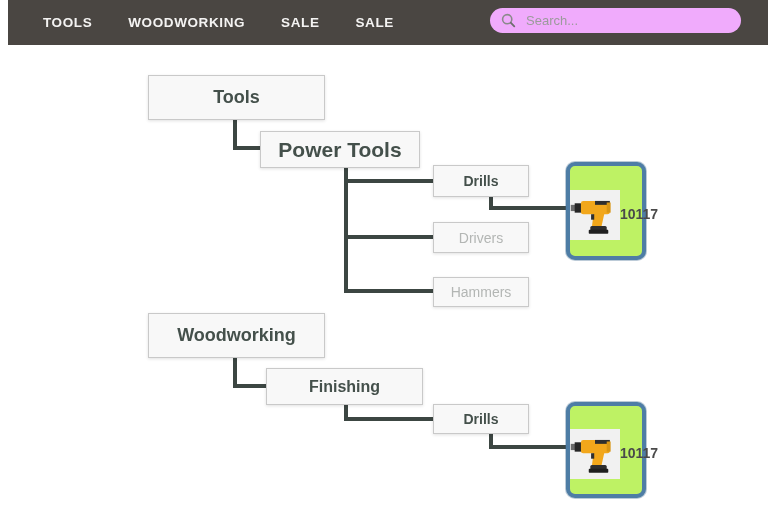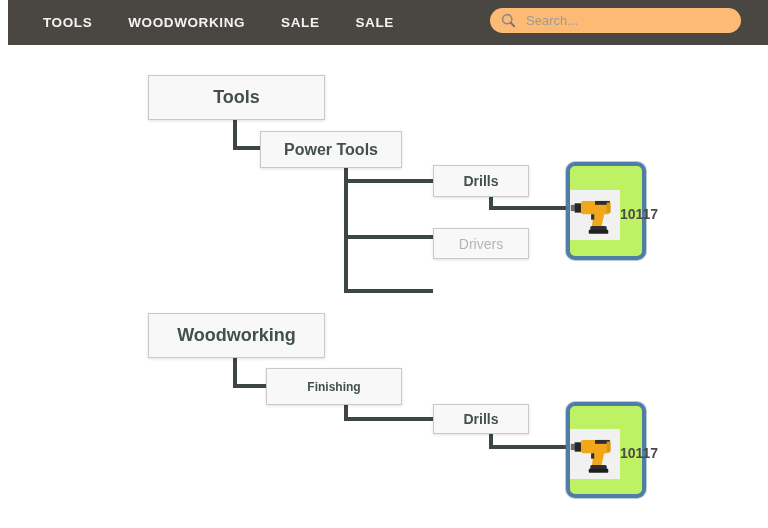--- a/index.html
+++ b/index.html
@@ -3,37 +3,37 @@
 <meta charset="utf-8">
 <style>
   html,body{margin:0;padding:0;}
   body{font-family:"Liberation Sans", sans-serif;}
   .canvas{position:relative;width:768px;height:528px;background:#ffffff;overflow:hidden;margin-left:8px;}
 
   
   .navbar{position:absolute;left:0;top:0;width:768px;height:45px;background:#4a4642;display:flex;align-items:center;}
   .nav-items{display:flex;align-items:center;margin-left:35px;}
   .nav-item{color:#f4f3f2;font-size:13.5px;font-weight:700;letter-spacing:.6px;margin-right:36px;cursor:pointer;white-space:nowrap;}
-  .search-pill{position:absolute;left:482px;top:8px;width:251px;height:25px;background:#fdba74;border-radius:13px;display:flex;align-items:center;box-sizing:border-box;padding-left:11px;}
+  .search-pill{position:absolute;left:482px;top:8px;width:251px;height:25px;background:#f0abfc;border-radius:13px;display:flex;align-items:center;box-sizing:border-box;padding-left:11px;}
   .search-pill svg{flex:0 0 auto;}
   .search-input{border:none;outline:none;background:transparent;font-family:"Liberation Sans",sans-serif;font-size:13px;color:#555;margin-left:8px;width:200px;}
   .search-input::placeholder{color:#9b9b9b;}
 
   
   .node{position:absolute;background:#f8f8f8;border:1px solid #c9c9c9;box-sizing:border-box;
         display:flex;align-items:center;justify-content:center;color:#44504b;font-weight:700;
         box-shadow:0 1px 3px rgba(0,0,0,.12);}
   .node.muted{color:#b3b6b4;font-weight:400;}
   #n-tools      {left:140px;top:75px; width:177px;height:45px;font-size:18px;}
-  #n-power      {left:252px;top:131px;width:142px;height:37px;font-size:16px;}
+  #n-power      {left:252px;top:131px;width:160px;height:37px;font-size:21px;}
   #n-drills1    {left:425px;top:165px;width:96px; height:32px;font-size:14px;}
-  #n-drivers    {left:425px;top:228px;width:96px; height:31px;font-size:14px;}
+  #n-drivers    {left:425px;top:222px;width:96px; height:31px;font-size:14px;}
   #n-hammers    {left:425px;top:277px;width:96px; height:30px;font-size:14px;}
   #n-wood       {left:140px;top:313px;width:177px;height:45px;font-size:18px;}
-  #n-finishing  {left:258px;top:368px;width:136px;height:37px;font-size:12px;}
+  #n-finishing  {left:258px;top:368px;width:157px;height:37px;font-size:16px;}
   #n-drills2    {left:425px;top:404px;width:96px; height:30px;font-size:14px;}
 
   
   .conn{position:absolute;background:#3c4642;}
   #c1v{left:225px;top:120px;width:4px;height:30px;}
   #c1h{left:225px;top:146px;width:28px;height:4px;}
   #c2v{left:336px;top:168px;width:4px;height:125px;}
   #c2a{left:336px;top:179px;width:89px;height:4px;}
   #c2b{left:336px;top:235px;width:89px;height:4px;}
   #c2c{left:336px;top:289px;width:89px;height:4px;}
@@ -87,20 +87,21 @@
   <div class="conn" id="c4h"></div>
   <div class="conn" id="c5v"></div>
   <div class="conn" id="c5h"></div>
   <div class="conn" id="c6v"></div>
   <div class="conn" id="c6h"></div>
 
   <div class="node" id="n-tools">Tools</div>
   <div class="node" id="n-power">Power Tools</div>
   <div class="node" id="n-drills1">Drills</div>
   <div class="node muted" id="n-drivers">Drivers</div>
+  <div class="node muted" id="n-hammers">Hammers</div>
   <div class="node" id="n-wood">Woodworking</div>
   <div class="node" id="n-finishing">Finishing</div>
   <div class="node" id="n-drills2">Drills</div>
 
   <div class="card" id="card1">
     <div class="card-img">
       <svg width="50" height="42" viewBox="0 0 64 52">
         <rect x="1" y="13" width="6" height="8" fill="#6b6b6b"></rect>
         <rect x="6" y="11" width="9" height="12" fill="#262626"></rect>
         <rect x="14" y="8" width="37" height="17" rx="3" fill="#f2a71b"></rect>

